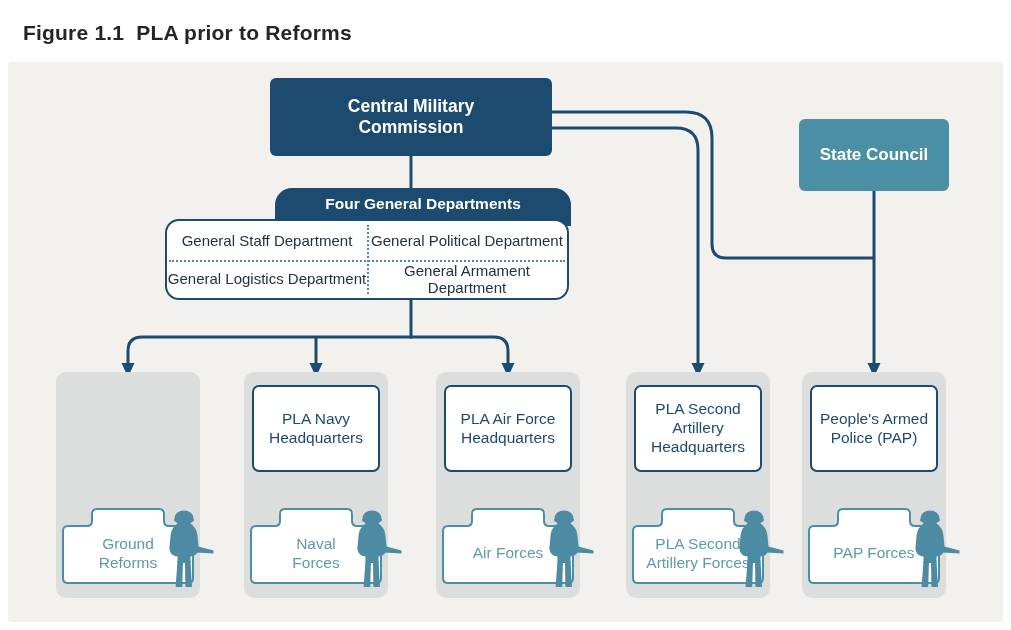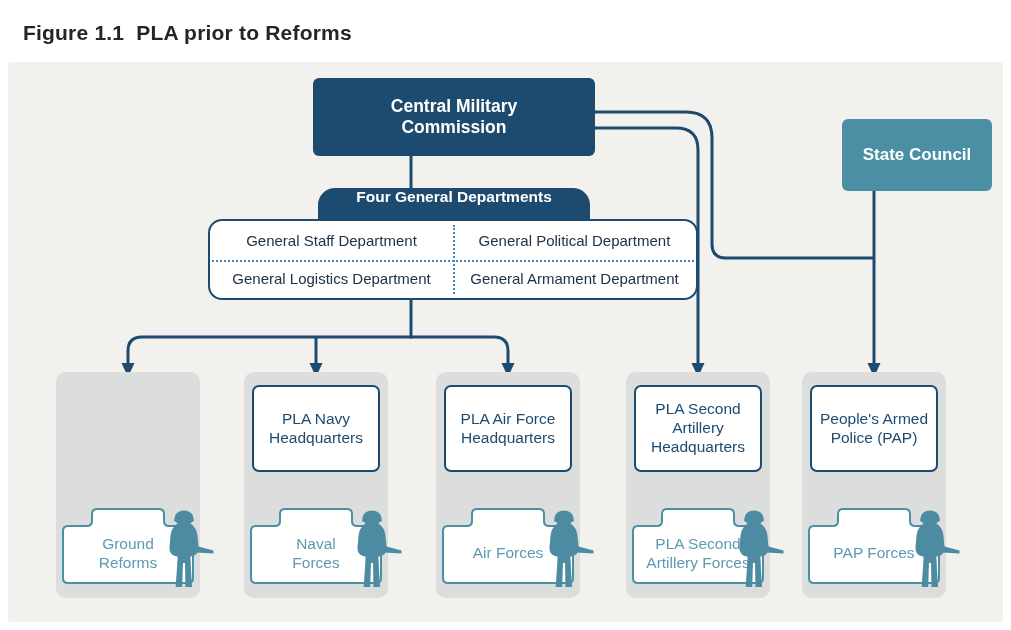--- a/index.html
+++ b/index.html
@@ -8,28 +8,28 @@
   .stage{position:absolute;inset:0;}
 
   .fig-title{position:absolute;left:8px;top:6px;margin:15px;font-size:21px;font-weight:bold;
              color:#262424;letter-spacing:.2px;white-space:pre;}
 
   .panel{position:absolute;left:8px;top:62px;width:995px;height:560px;background:#f2f1ee;border-radius:3px;}
 
   svg.connectors{position:absolute;left:0;top:0;width:1011px;height:630px;pointer-events:none;}
 
   .box{position:absolute;box-sizing:border-box;display:flex;align-items:center;justify-content:center;
-       text-align:center;white-space:pre-line;margin-left:43px;}
+       text-align:center;white-space:pre-line;}
   .cmc{left:270px;top:78px;width:282px;height:78px;background:#1d4b70;border-radius:6px;
        color:#ffffff;font-weight:bold;font-size:17.5px;line-height:1.2;z-index:3;}
   .state-council{left:799px;top:119px;width:150px;height:72px;background:#4b8fa4;border-radius:6px;
        color:#ffffff;font-weight:bold;font-size:17px;z-index:3;}
-  .pill{left:275px;top:188px;width:272px;height:38px;background:#1d4b70;border-radius:17px 17px 0 0;
-       color:#ffffff;font-weight:bold;font-size:15.5px;z-index:2;align-items:flex-start;}
-  .dept-box{left:165px;top:219px;width:490px;height:81px;background:#ffffff;border:2.5px solid #1d4b70;
+  .pill{left:275px;top:188px;width:296px;height:38px;background:#1d4b70;border-radius:17px 17px 0 0;
+       color:#ffffff;font-weight:bold;font-size:15.5px;z-index:2;align-items:flex-start;padding-top:7px;}
+  .dept-box{left:165px;top:219px;width:404px;height:81px;background:#ffffff;border:2.5px solid #1d4b70;
        border-radius:14px;z-index:4;display:grid;grid-template-columns:1fr 1fr;grid-template-rows:1fr 1fr;}
   .dept-cell{display:flex;align-items:center;justify-content:center;text-align:center;
        font-size:15px;color:#203245;}
   .dept-vdiv{position:absolute;left:50%;top:4px;bottom:4px;border-left:2px dotted #4a86b8;}
   .dept-hdiv{position:absolute;top:50%;left:2px;right:2px;border-top:2px dotted #4a86b8;}
 
   .column{position:absolute;top:372px;width:144px;height:226px;background:#dcdddd;border-radius:10px;z-index:1;}
   .col-1{left:56px}.col-2{left:244px}.col-3{left:436px}.col-4{left:626px}.col-5{left:802px}
   .hq-box{position:absolute;left:8px;top:13px;width:128px;height:87px;box-sizing:border-box;
        background:#ffffff;border:2.5px solid #1d4b70;border-radius:7px;display:flex;align-items:center;

